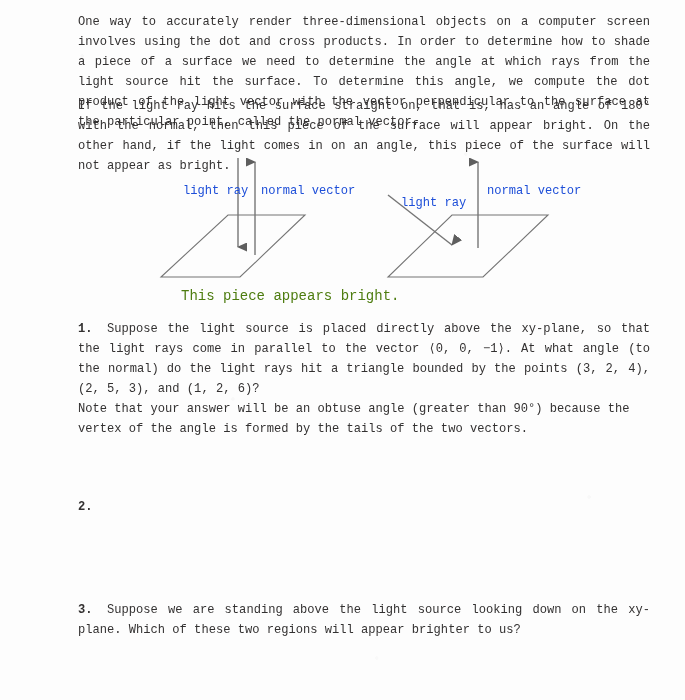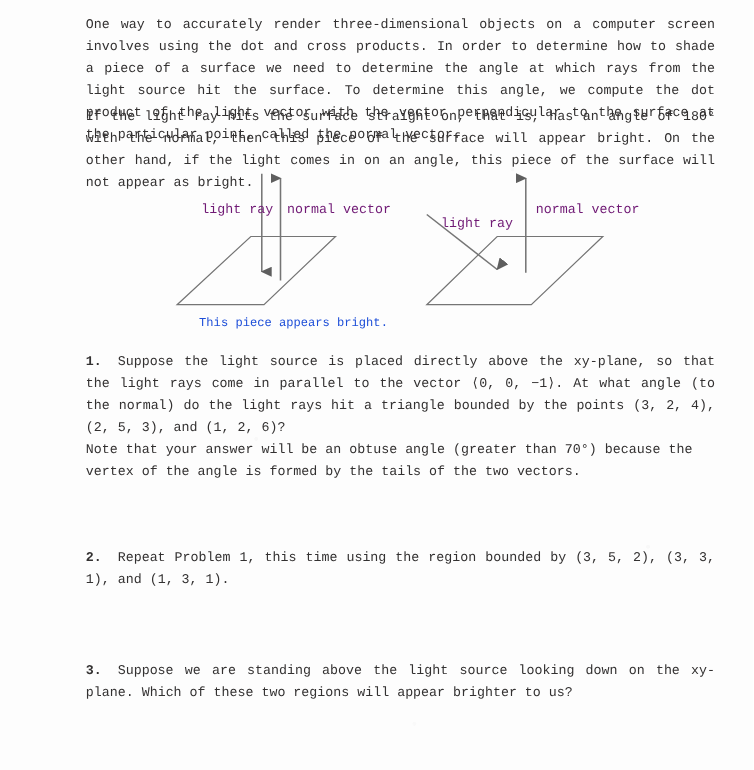--- a/index.html
+++ b/index.html
@@ -57,32 +57,32 @@
     left: 0;
     top: 150px;
     width: 685px;
     height: 162px;
   }
   .figure svg { display: block; }
 
   .fig-label {
     position: absolute;
     font-size: 12.1px;
-    color: #701a75;
+    color: #1d4ed8;
     white-space: nowrap;
   }
   .lbl-light-left  { left: 183px; top: 184px; }
   .lbl-normal-left { left: 261px; top: 184px; }
   .lbl-light-right { left: 401px; top: 196px; }
   .lbl-normal-right{ left: 487px; top: 184px; }
 
   .caption {
     position: absolute;
-    font-size: 11px;
-    color: #1d4ed8;
+    font-size: 14px;
+    color: #4d7c0f;
     white-space: nowrap;
   }
   .cap-left  { left: 181px; top: 288px; }
   .cap-right { left: 419px; top: 288px; }
 
   
   .problem {
     position: absolute;
     left: 78px;
     width: 572px;
@@ -159,29 +159,26 @@
   <div class="fig-label lbl-normal-left">normal vector</div>
   <div class="fig-label lbl-light-right">light ray</div>
   <div class="fig-label lbl-normal-right">normal vector</div>
 
   <div class="caption cap-left">This piece appears bright.</div>
 
   <div class="problem prob1">
     <span class="num">1.</span>
     <span class="content">
       <span>Suppose the light source is placed directly above the xy-plane, so that the light rays come in parallel to the vector ⟨0, 0, −1⟩. At what angle (to the normal) do the light rays hit a triangle bounded by the points (3, 2, 4), (2, 5, 3), and (1, 2, 6)?</span>
-      <span class="note">Note that your answer will be an obtuse angle (greater than 70°) because the vertex of the angle is formed by the tails of the two vectors.</span>
+      <span class="note">Note that your answer will be an obtuse angle (greater than 90°) because the vertex of the angle is formed by the tails of the two vectors.</span>
     </span>
   </div>
 
   <div class="problem prob2">
     <span class="num">2.</span>
-    <span class="content">
-      <span>Repeat Problem 1, this time using the region bounded by (3, 5, 2), (3, 3, 1), and (1, 3, 1).</span>
-    </span>
   </div>
 
   <div class="problem prob3">
     <span class="num">3.</span>
     <span class="content">
       <span>Suppose we are standing above the light source looking down on the xy-plane. Which of these two regions will appear brighter to us?</span>
     </span>
   </div>
 
 </div>

